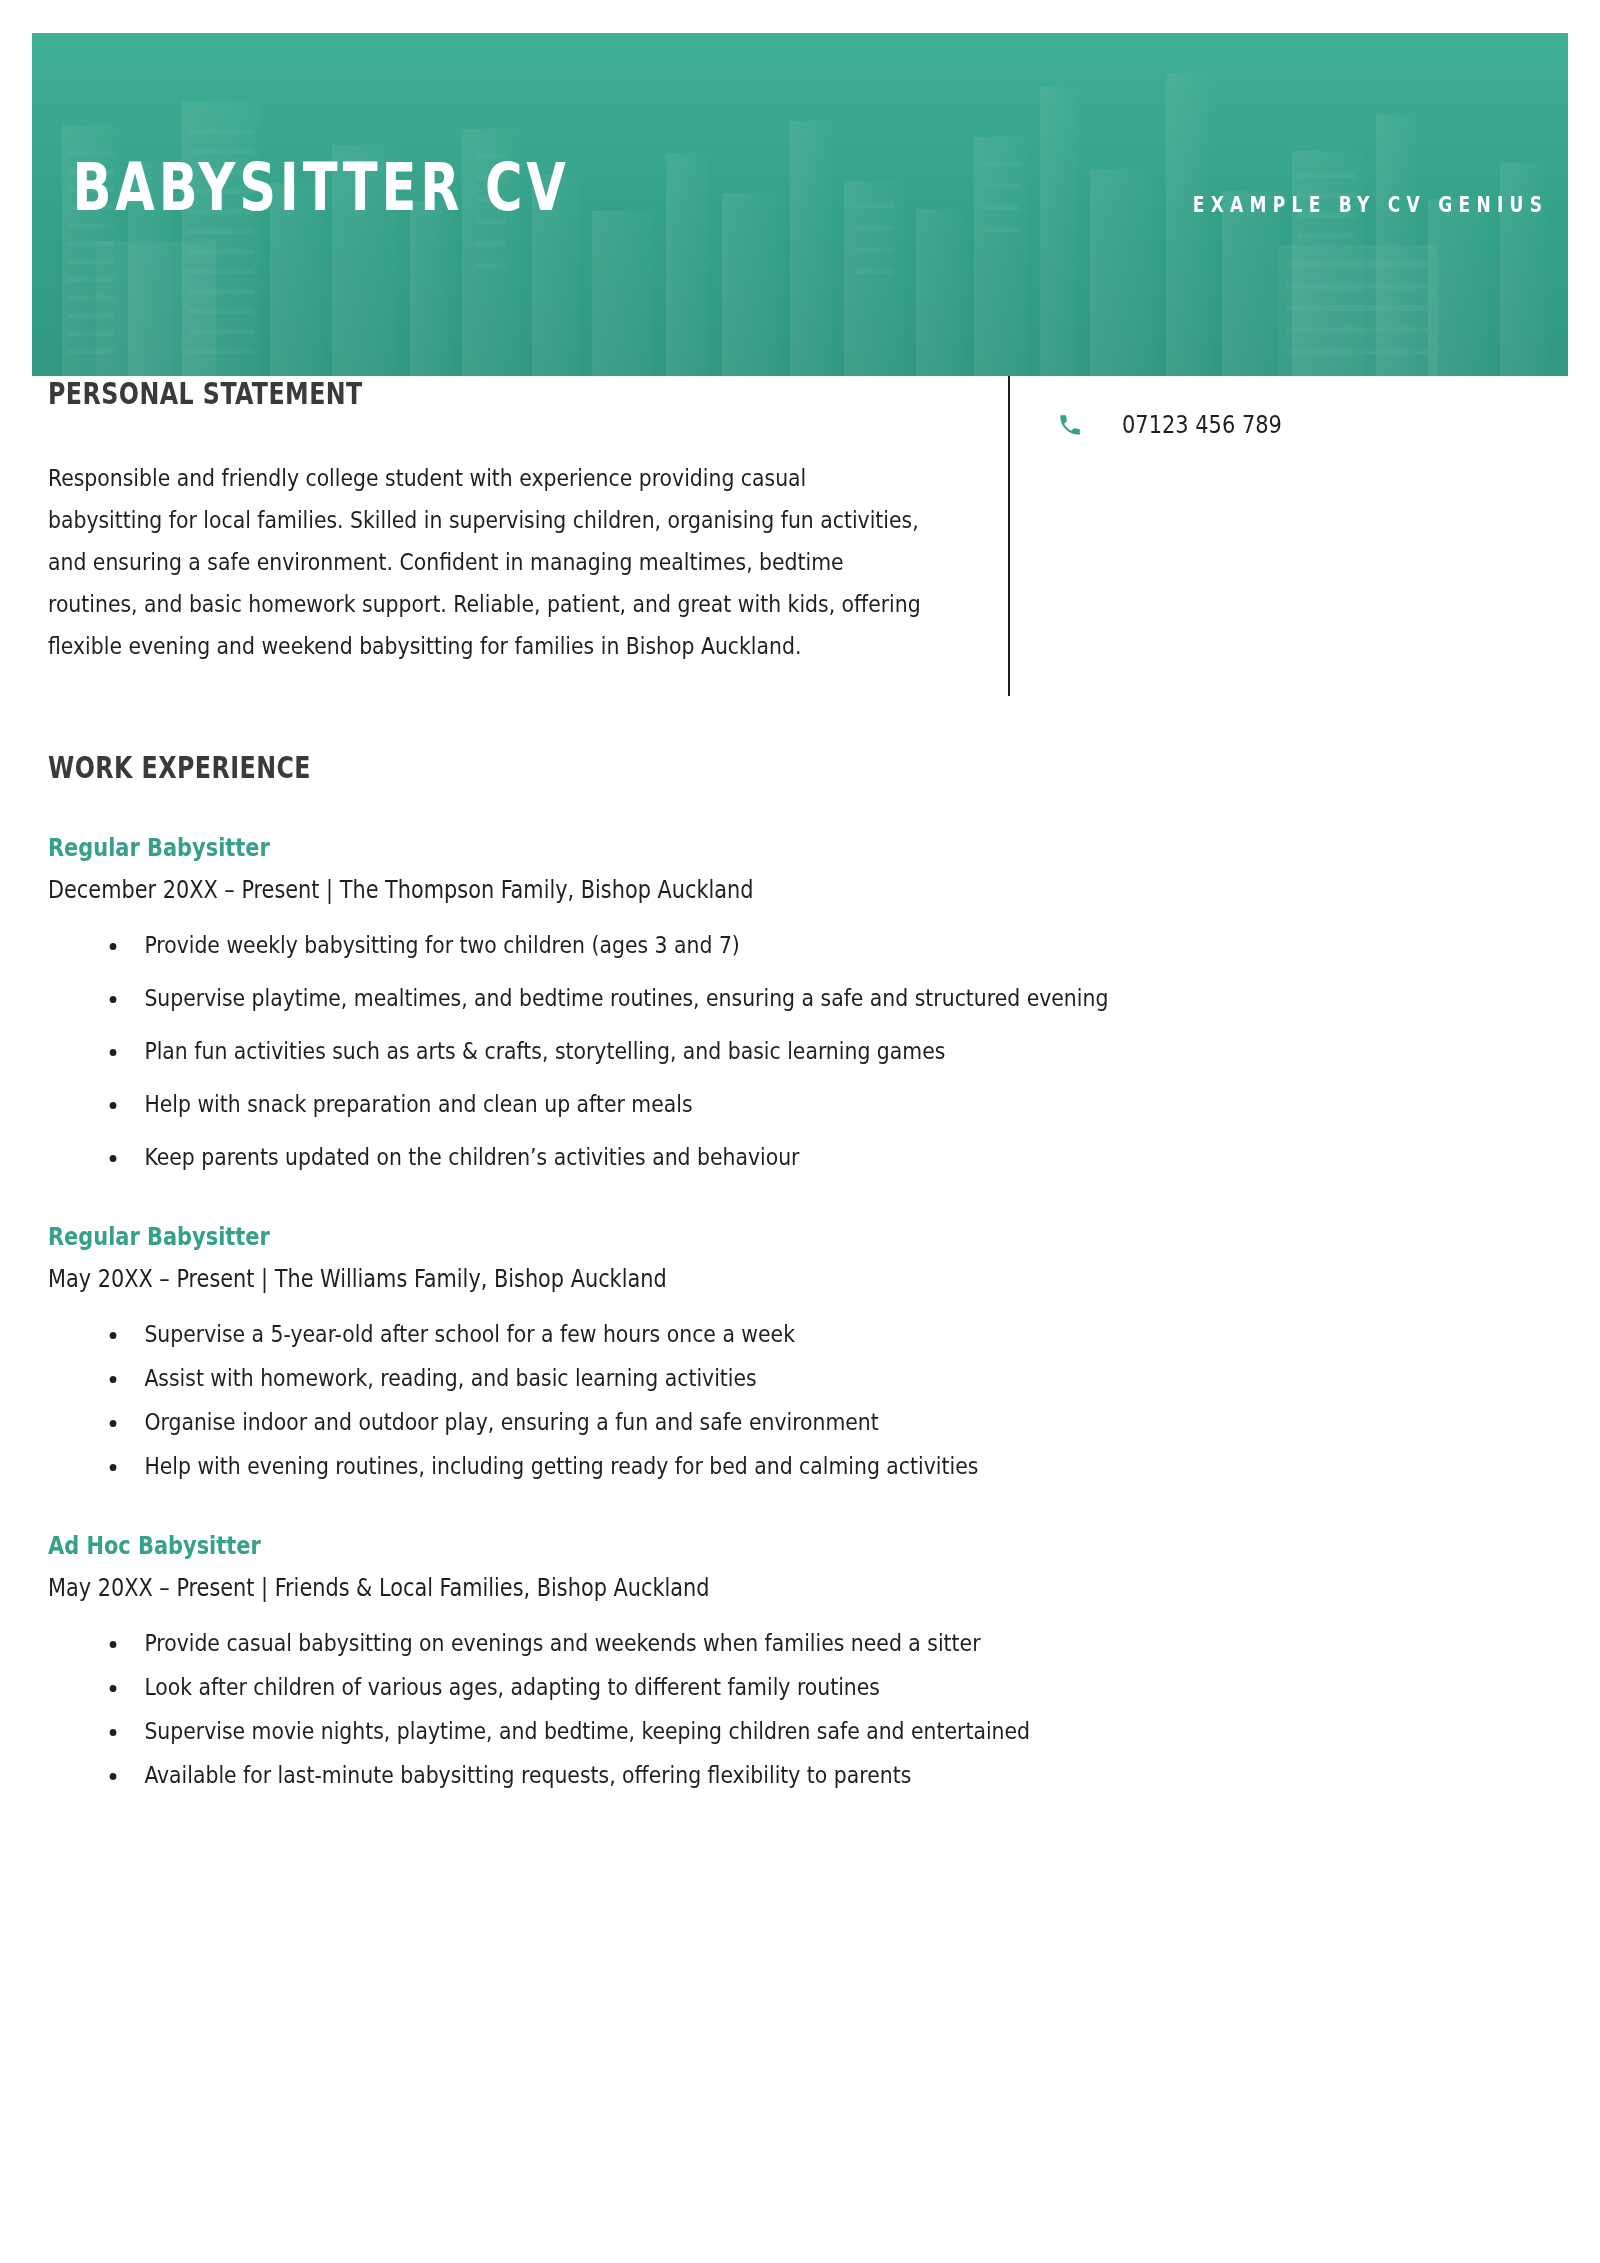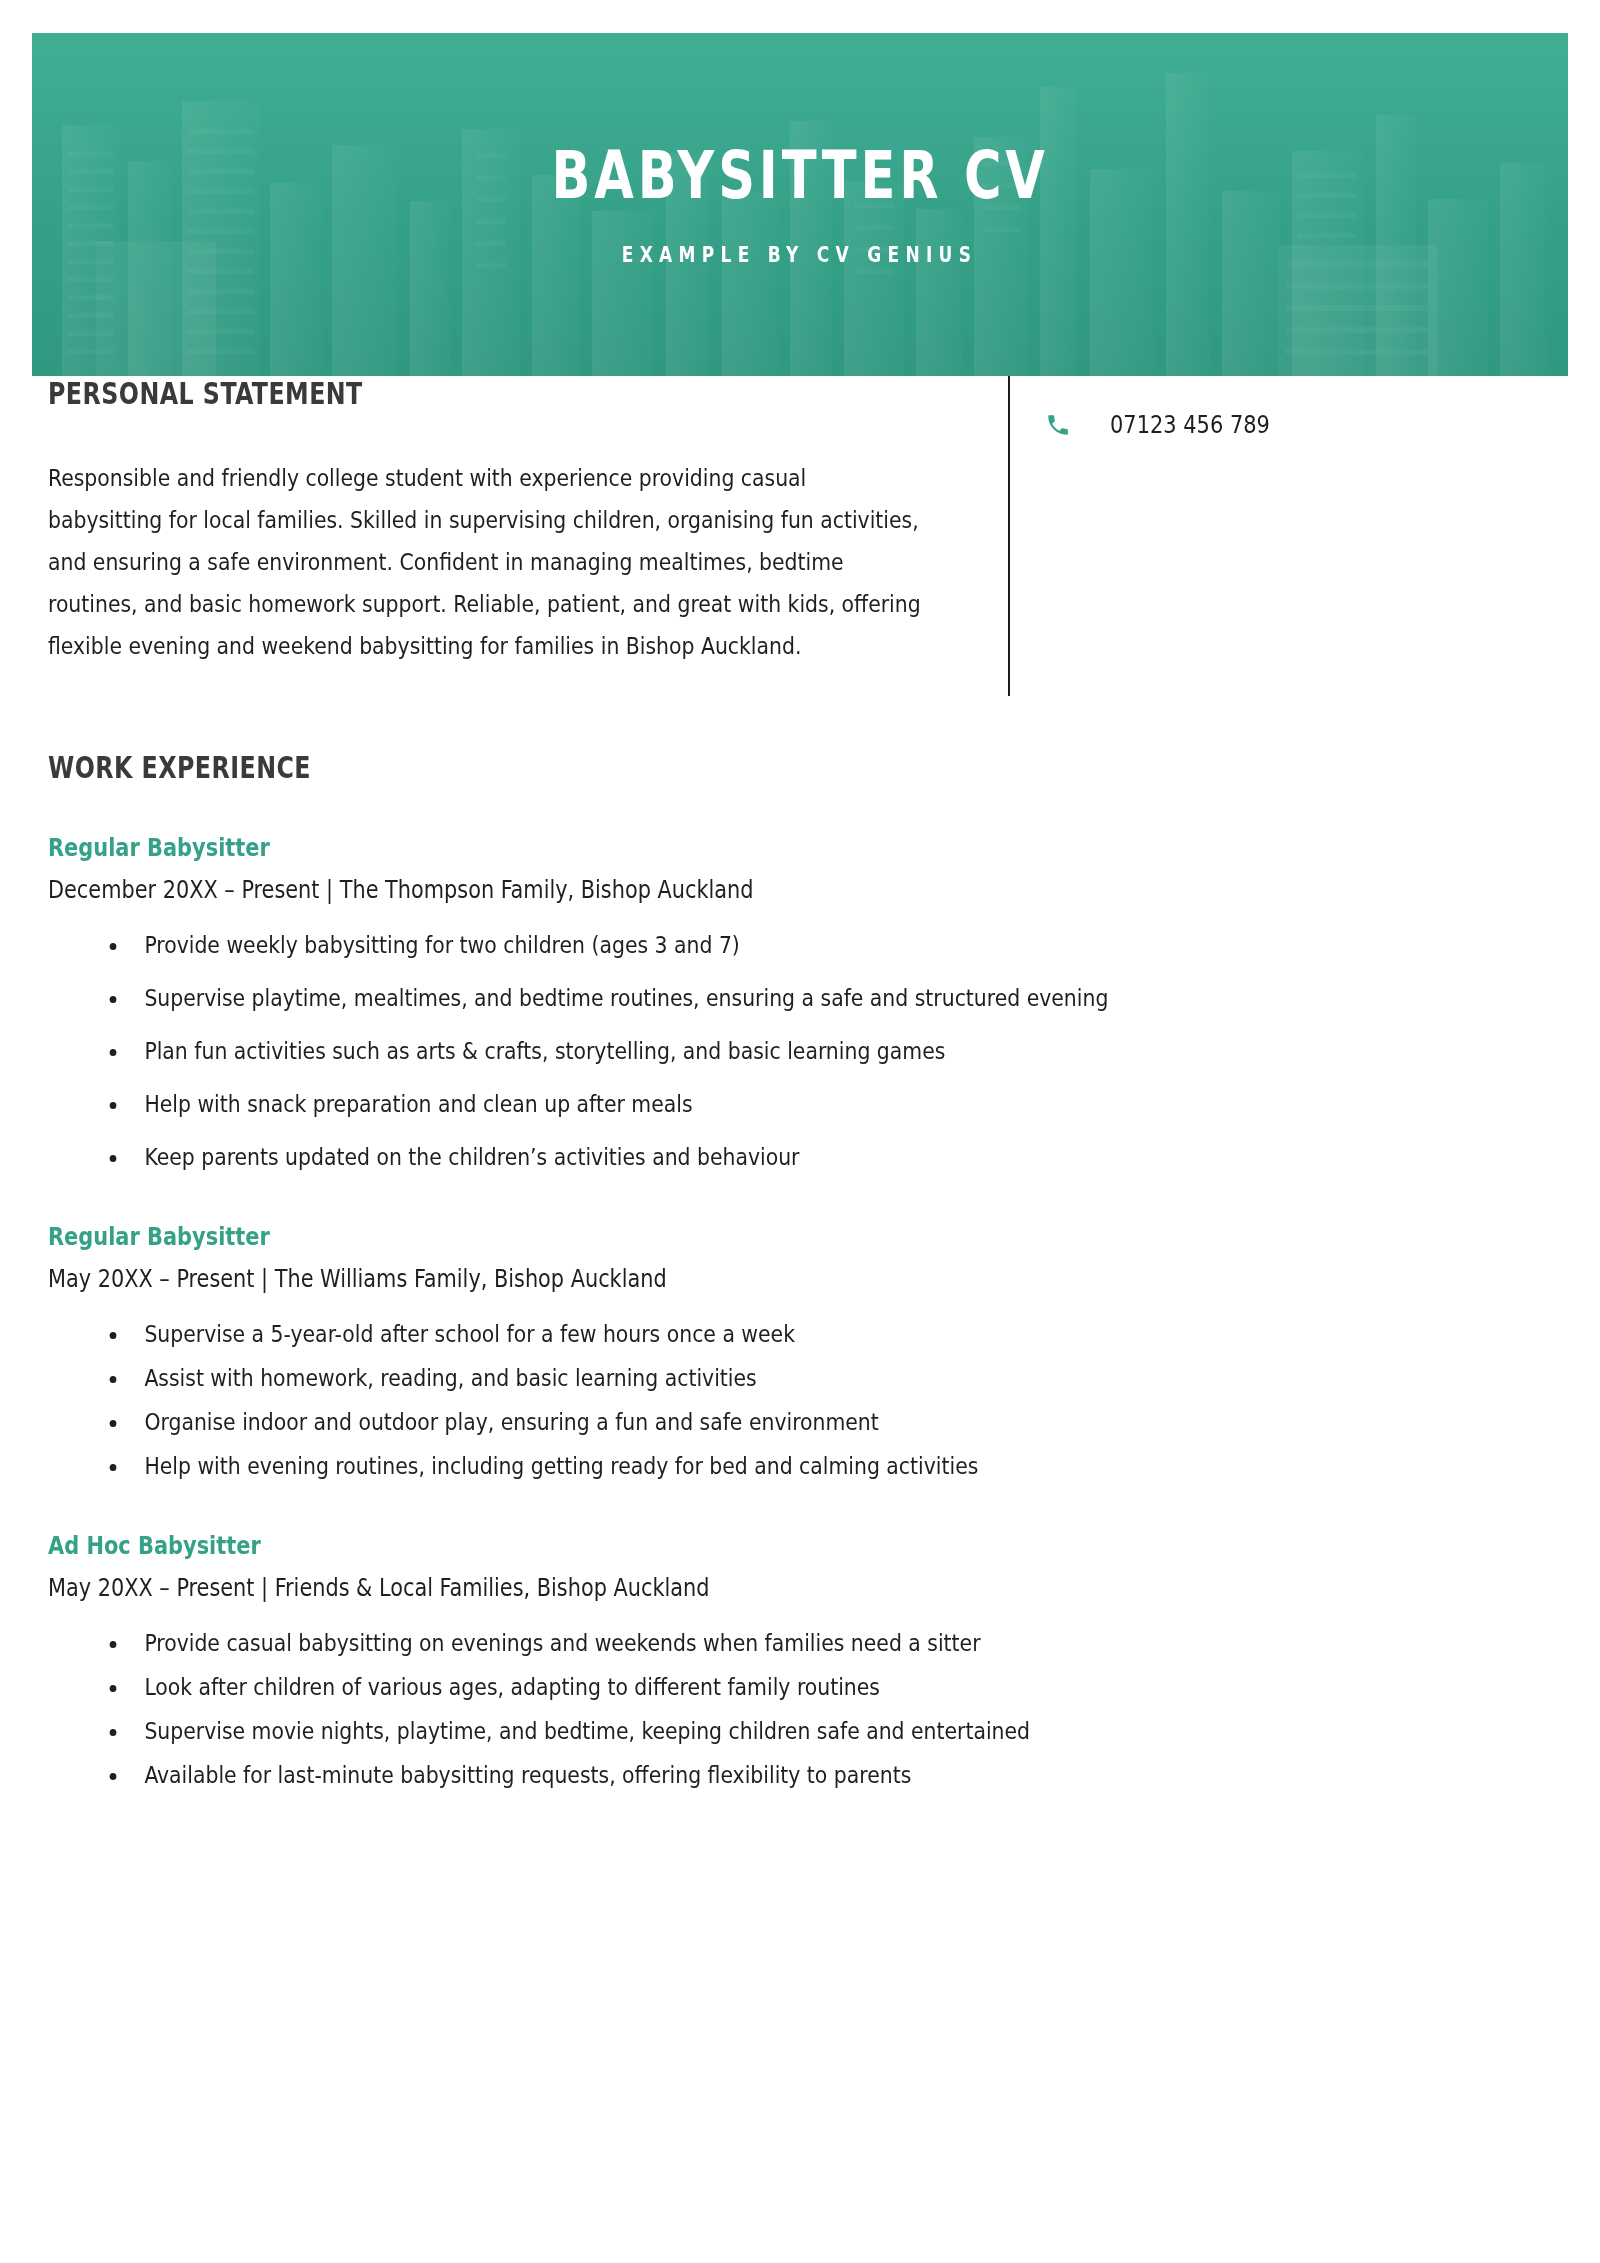--- a/index.html
+++ b/index.html
@@ -32,23 +32,23 @@
   }
   .banner-photo {
     position: absolute;
     inset: 0;
     opacity: 1;
   }
   .banner-text {
     position: absolute;
     inset: 0;
     display: flex;
-    flex-direction: column;
+    flex-direction: row;
     align-items: center;
-    justify-content: center;
+    justify-content: space-between;
     z-index: 5;
   }
   .banner-title {
     color: #ffffff;
     font-family: "DejaVu Sans Condensed", "Liberation Sans Narrow", "Liberation Sans", sans-serif;
     font-weight: 700;
     font-size: 66px;
     letter-spacing: 4.5px;
     line-height: 1;
     transform: scaleX(0.86);
@@ -79,21 +79,21 @@
   .top-cols {
     position: relative;
     margin: 0 48px 0 48px;
     display: flex;
     align-items: flex-start;
   }
   .left-col { width: 930px; flex: 0 0 930px; }
   .right-col {
     flex: 1 1 auto;
     margin-left: 30px;
-    padding-left: 28px;
+    padding-left: 40px;
     border-left: 2px solid #1d1d1d;
     min-height: 320px;
   }
 
   .section-heading {
     font-family: "DejaVu Sans Condensed", "Liberation Sans Narrow", "Liberation Sans", sans-serif;
     font-weight: 700;
     font-size: 30px;
     letter-spacing: 0.5px;
     color: #3a3a3a;

